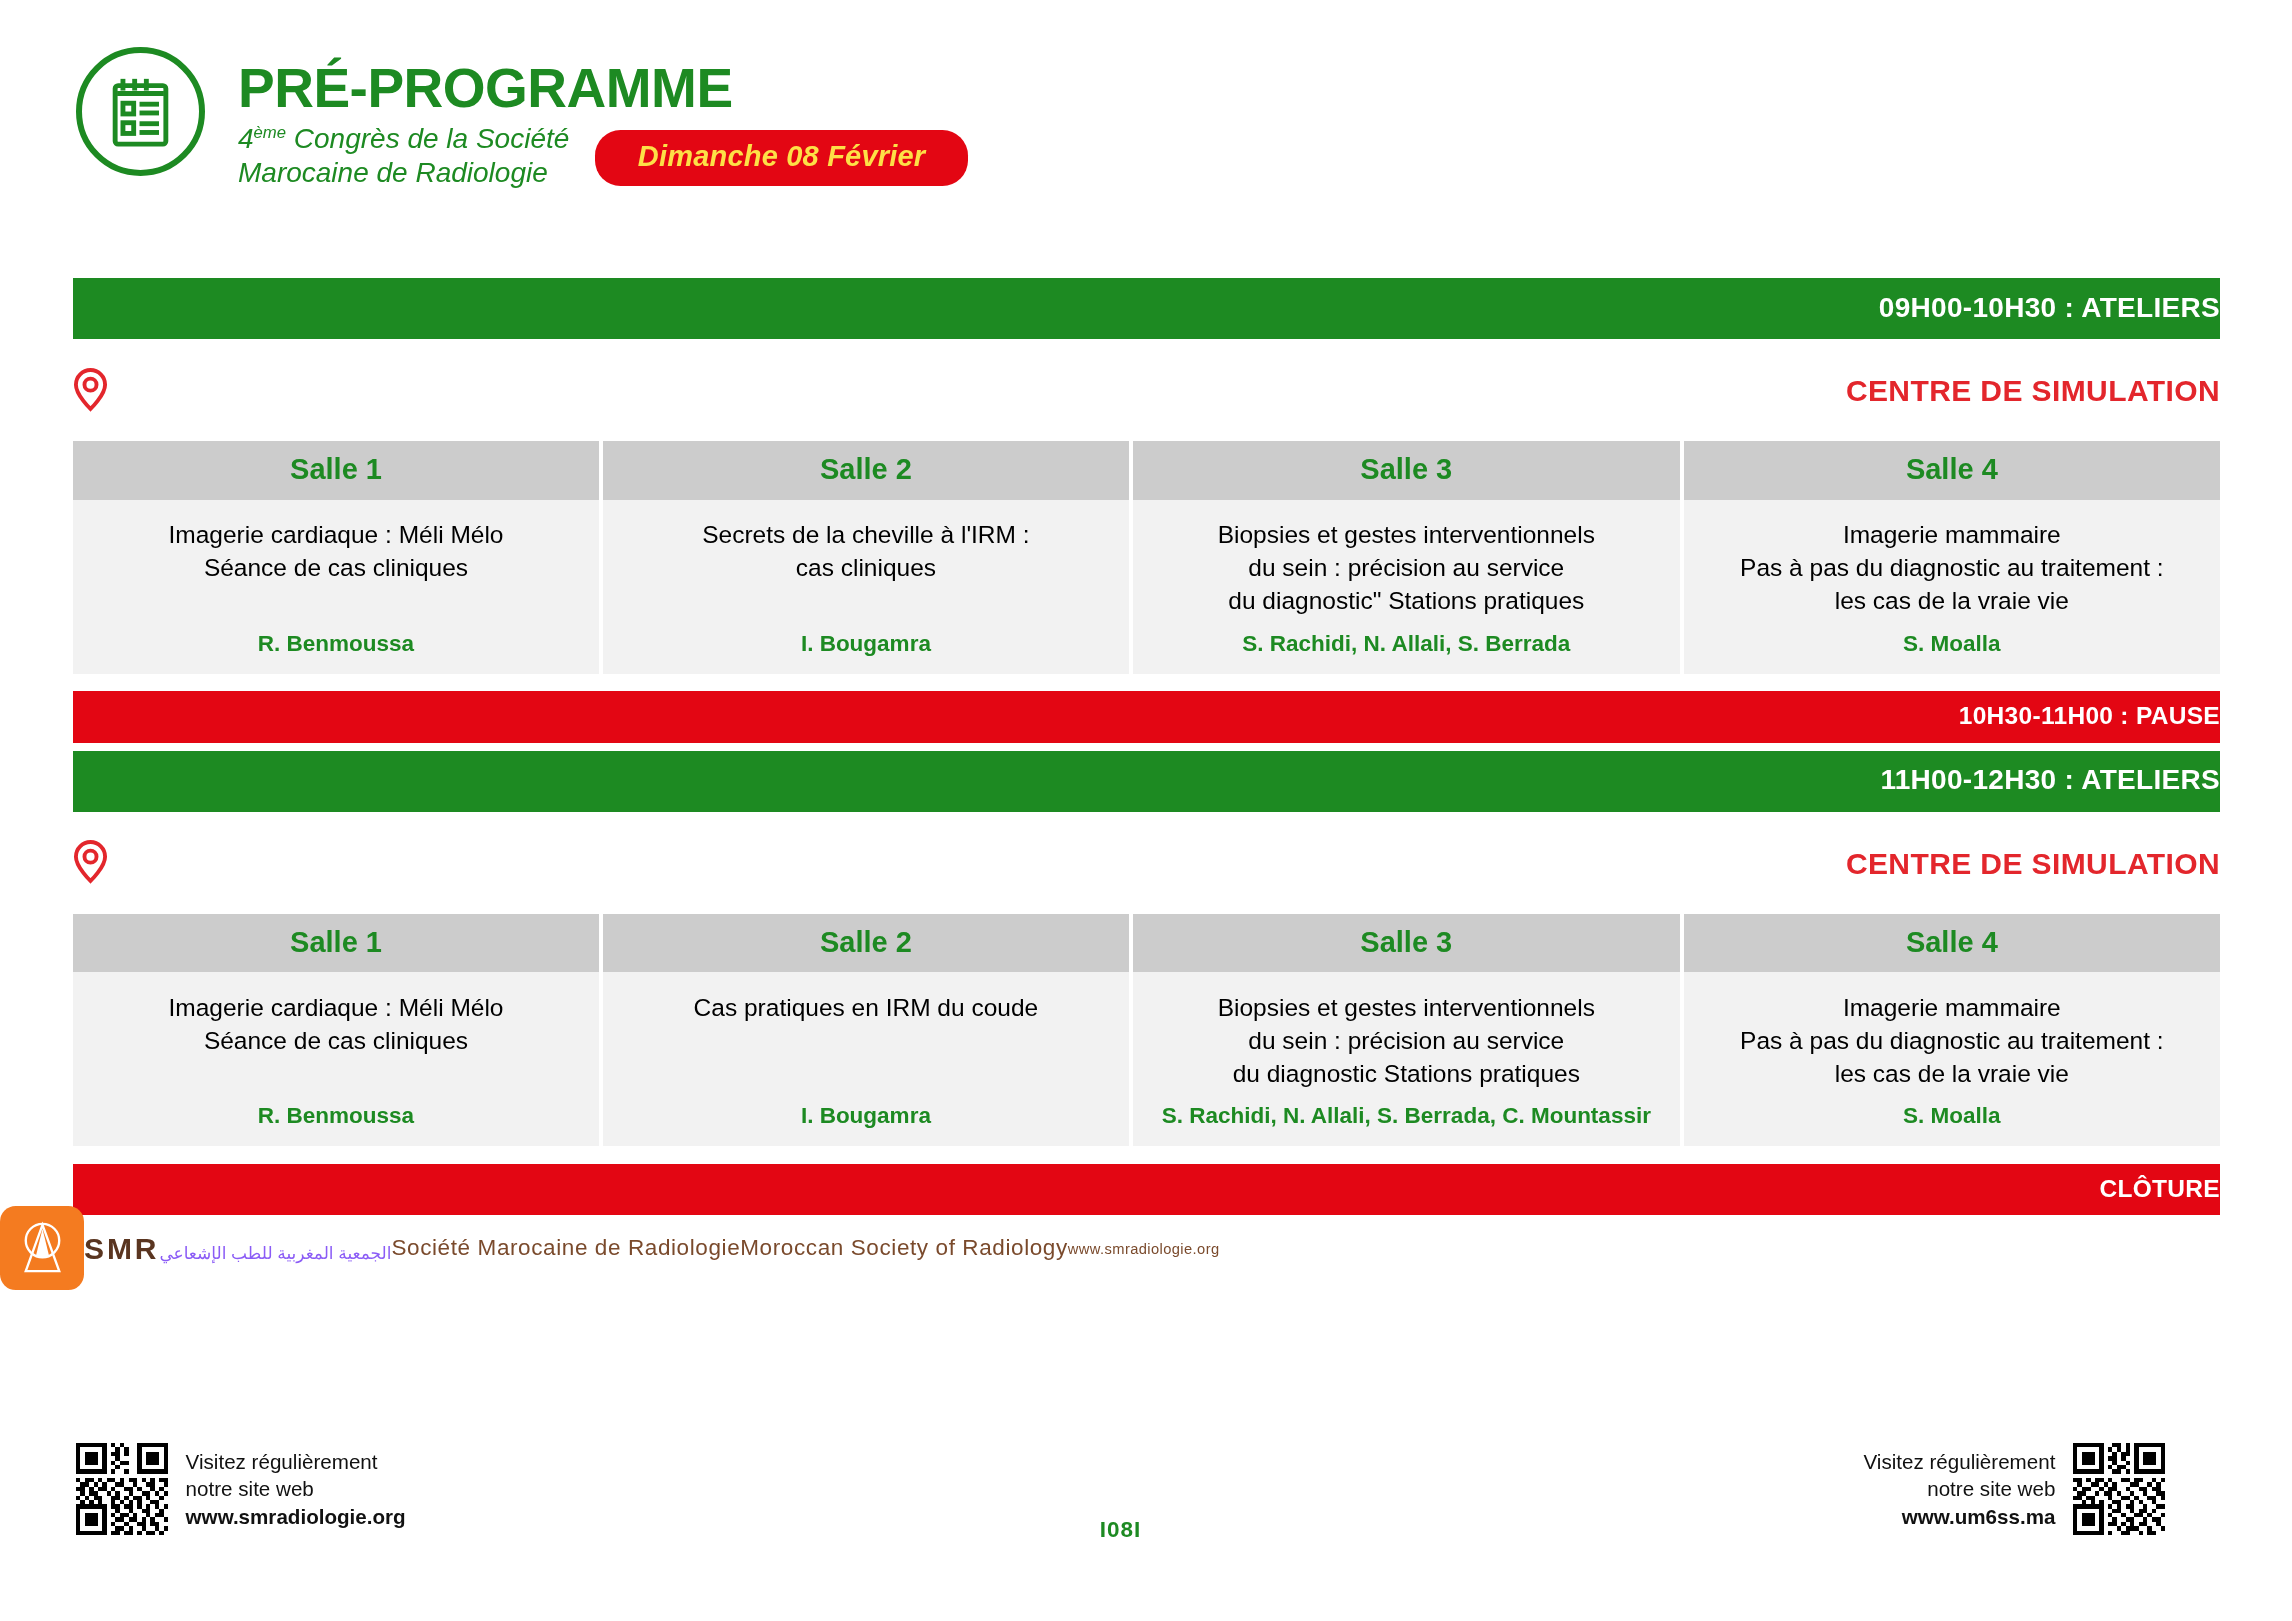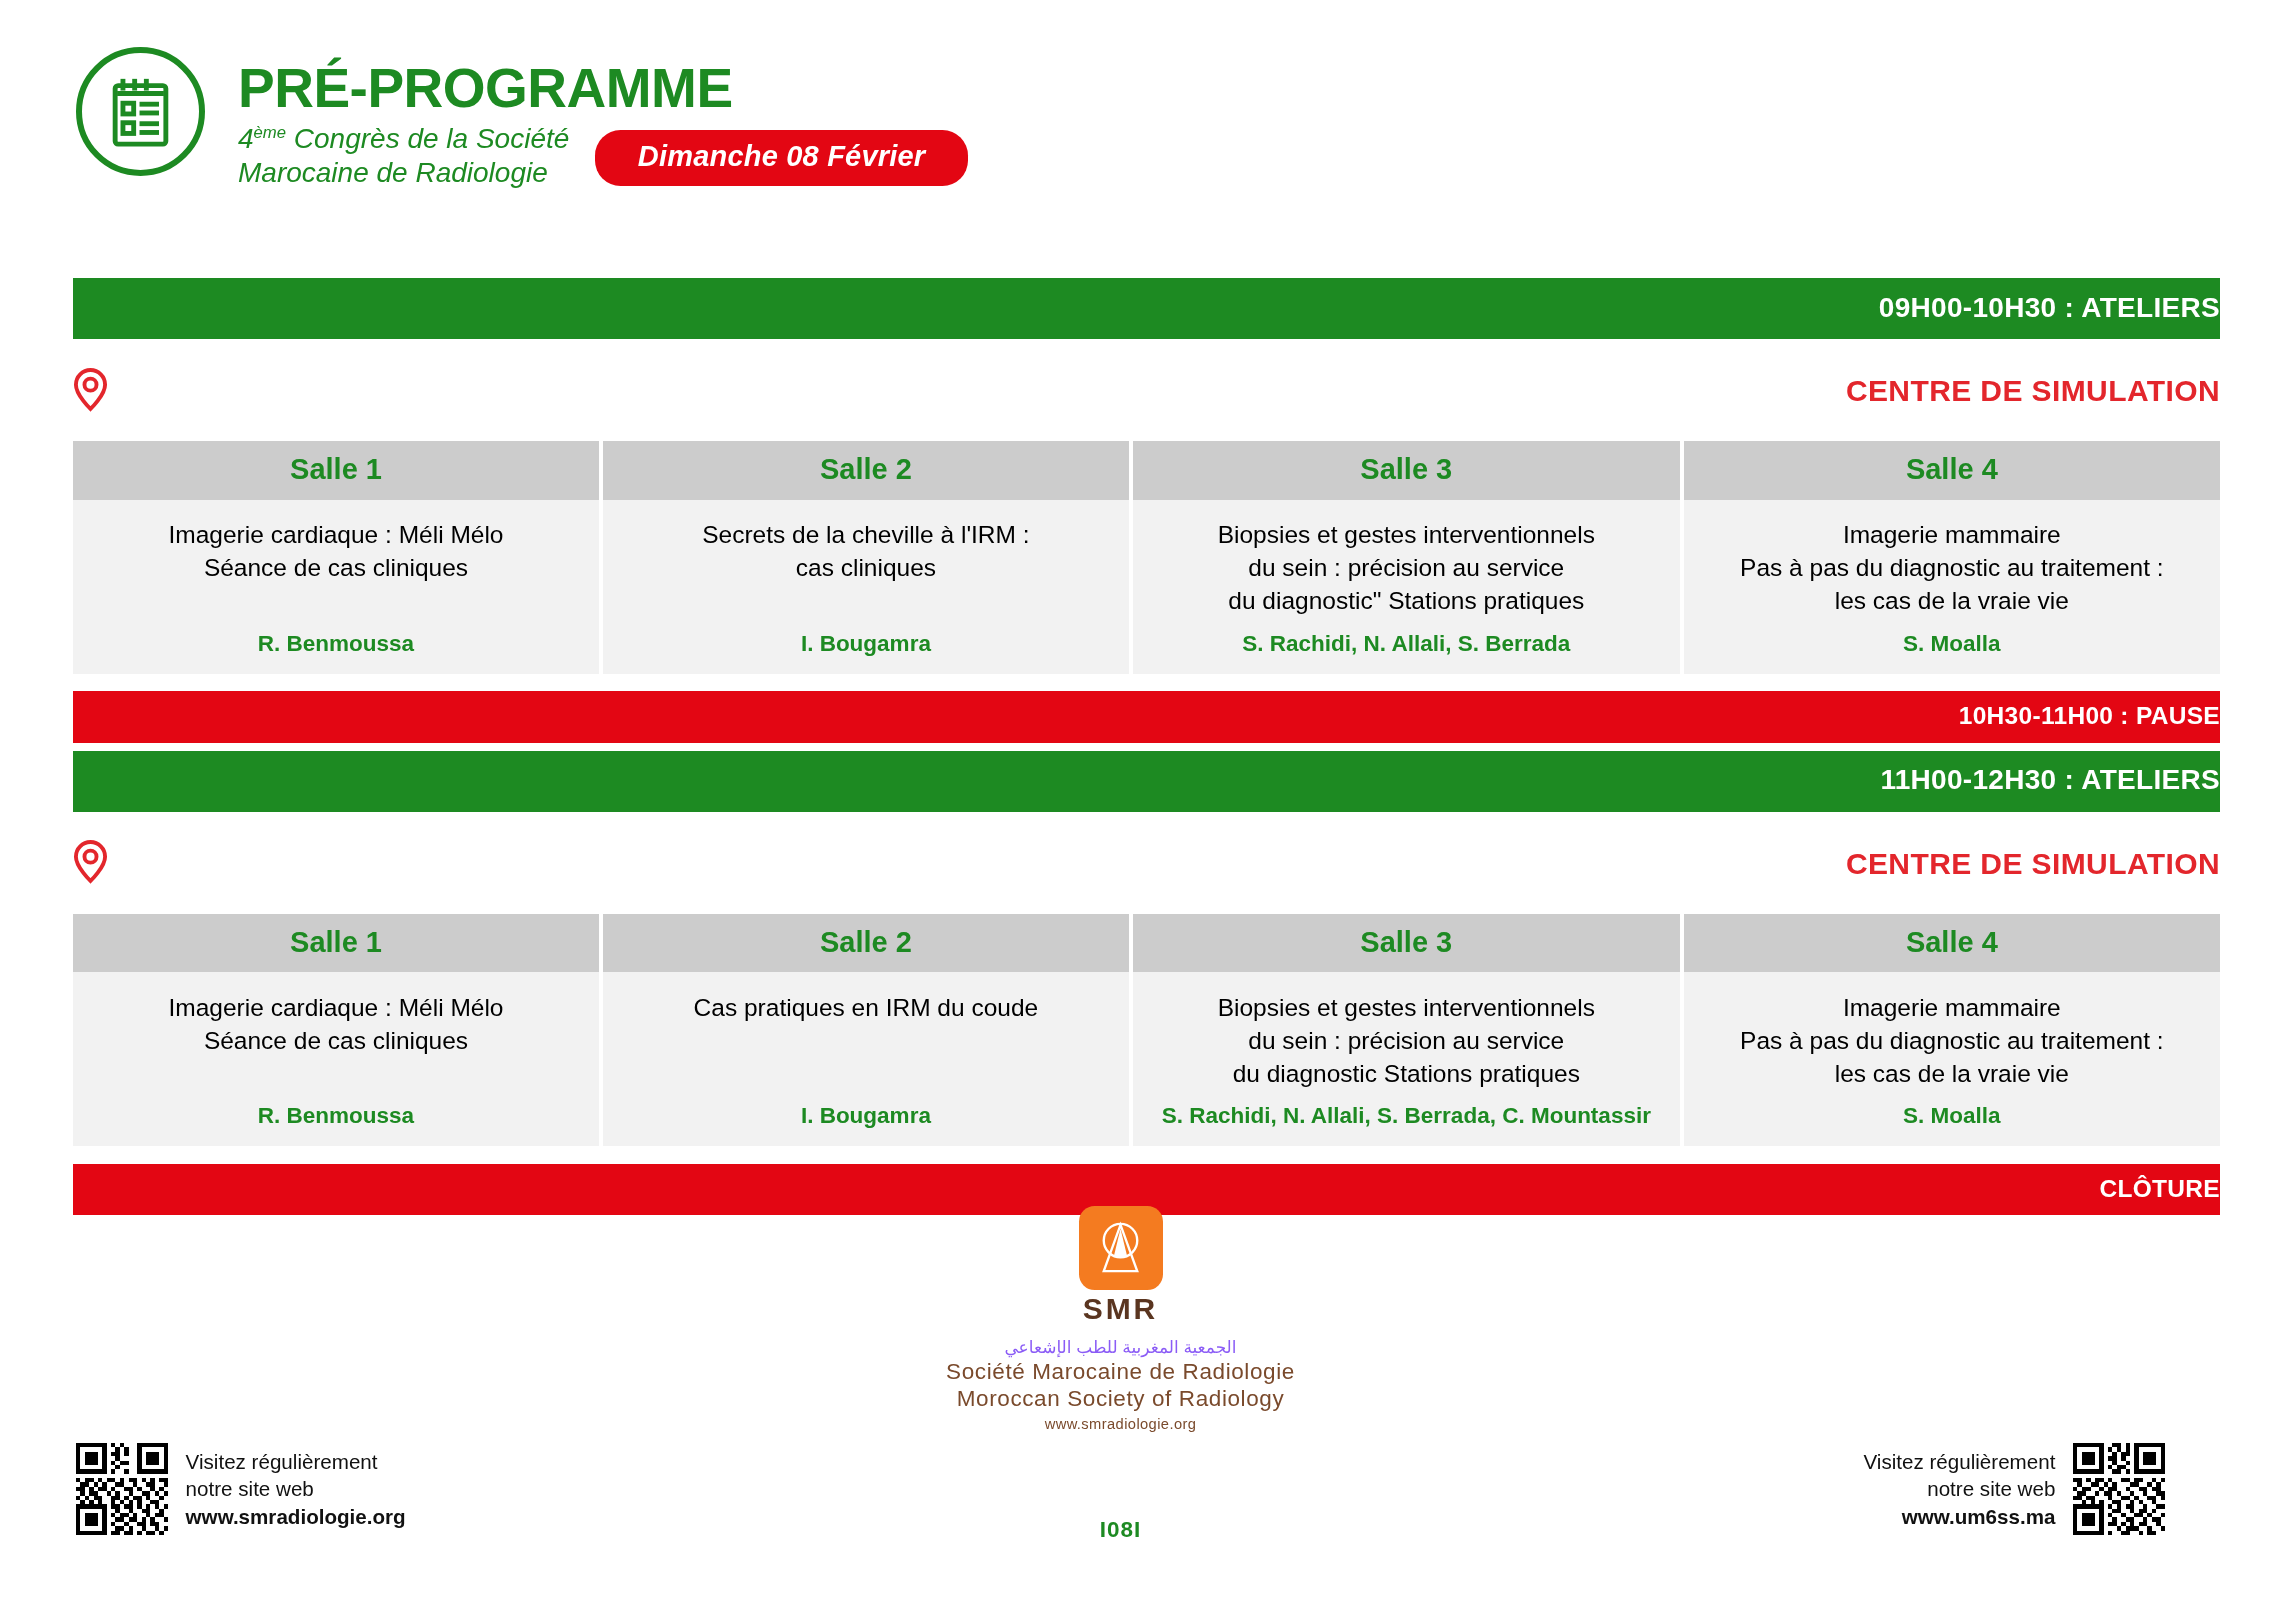--- a/index.html
+++ b/index.html
@@ -30,21 +30,21 @@
   }
   .sub-line {
     font-size: 28px; color: #1d8a22; line-height: 1.22;
     white-space: nowrap;
   }
   .sub-line sup { font-size: 16.7px; vertical-align: super; }
   .subtitle-row { display: flex; align-items: flex-end; margin-top: 5.9px; font-style: italic; }
   .sub-block { padding-bottom: 0px; }
   .date-badge {
     margin-left: 25.5px; margin-bottom: 3.9px;
-    background: #e30613; color: #ffffff;
+    background: #e30613; color: #fde047;
     font-size: 29px; font-weight: bold;
     padding: 10.8px 43px 12.7px 43px;
     border-radius: 25.5px; white-space: nowrap;
     letter-spacing: 0.2px;
   }
 
   
   .content { position: absolute; left: 73px; top: 278px; width: 2147px; }
 
   .bar {
@@ -95,21 +95,21 @@
   }
   .block-1 .room-body { min-height: 169px; }
   .block-2 .room-body { min-height: 169px; }
 
   .spacer-18 { height: 17.6px; }
   .spacer-8  { height: 7.8px; }
 
   
   .smr-logo {
     position: absolute; left: 0; right: 0; top: 1206px;
-    display: flex; flex-direction: column; align-items: center;
+    display: flex; flex-direction: row; align-items: center;
   }
   .smr-mark {
     width: 84px; height: 84px; border-radius: 15.7px;
     background: #f47b20;
     display: flex; align-items: center; justify-content: center;
   }
   .smr-abbrev {
     font-size: 30px; font-weight: bold; color: #5a3520;
     letter-spacing: 2.9px; margin-top: 2px;
   }

